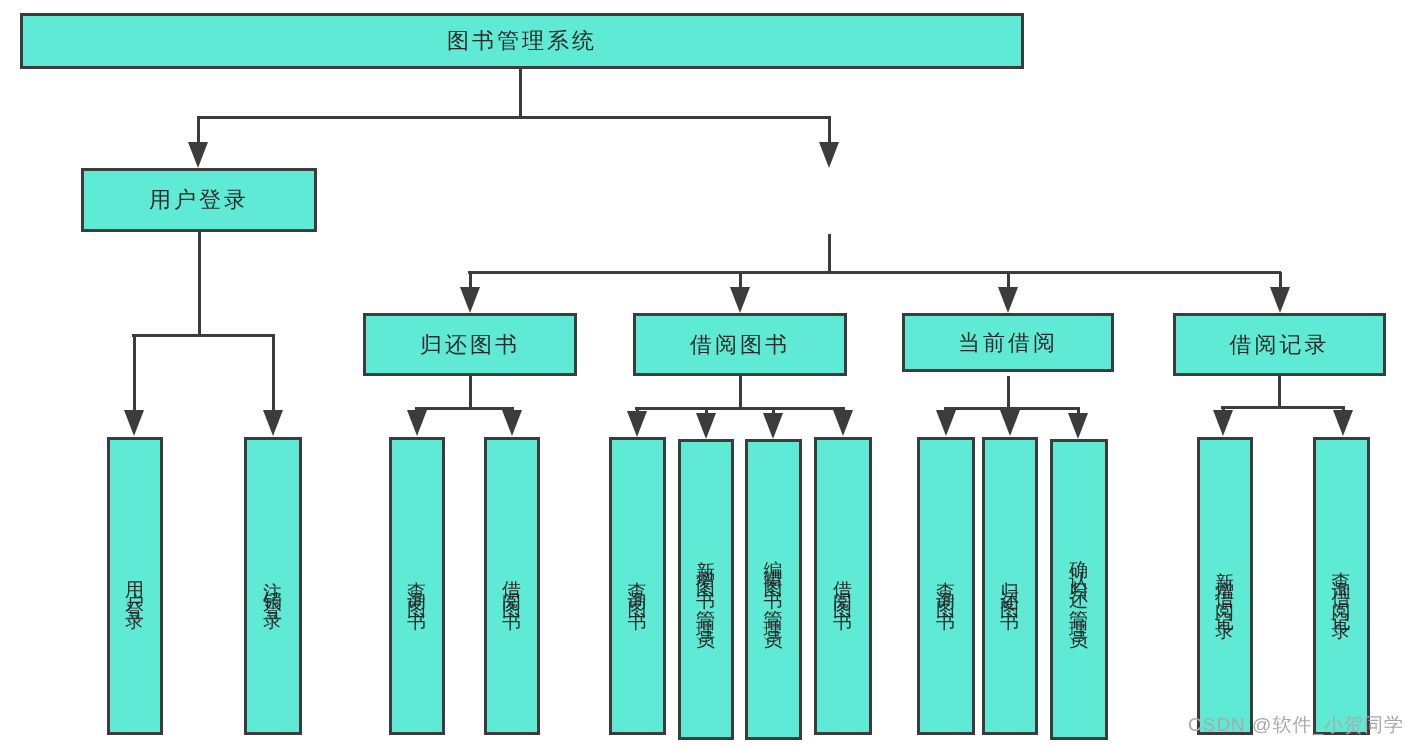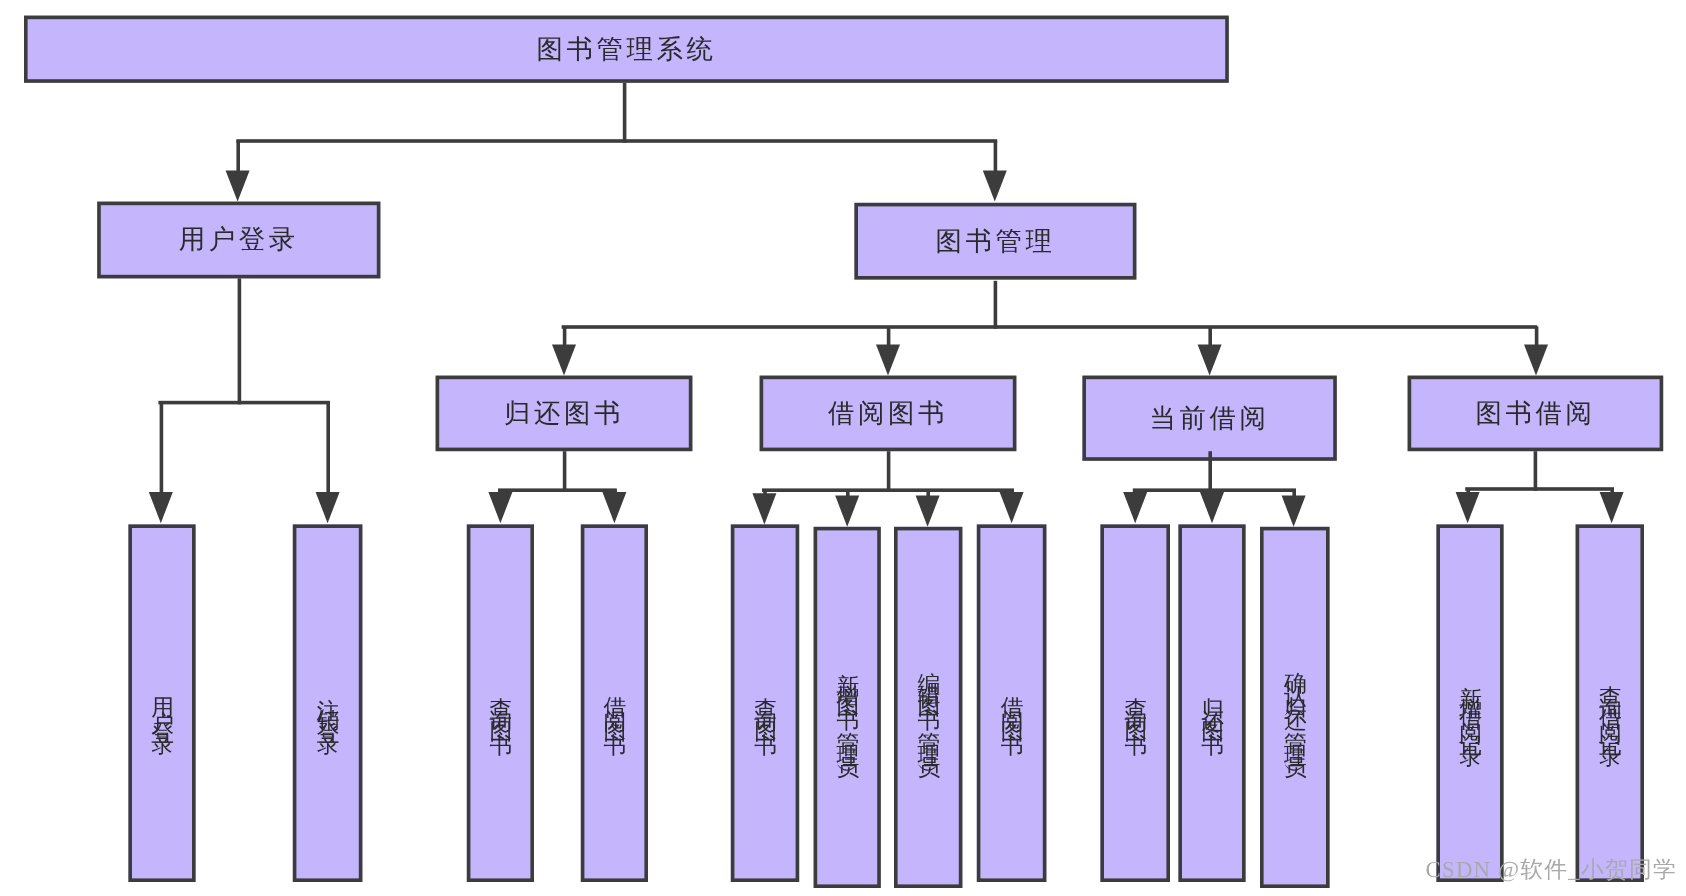--- a/index.html
+++ b/index.html
@@ -14,21 +14,21 @@
     width: 1405px;
     height: 747px;
     background: var(--bg);
     overflow: hidden;
     font-family: "Liberation Sans", "DejaVu Sans", sans-serif;
   }
   .box {
     position: absolute;
     box-sizing: border-box;
     border: 3px solid var(--line);
-    background: #c4b5fd;
+    background: #5eead4;
     display: flex;
     align-items: center;
     justify-content: center;
   }
   .hlabel {
     font-size: 22px;
     letter-spacing: 3px;
     color: var(--text);
     white-space: nowrap;
   }
@@ -50,50 +50,46 @@
   }
   .watermark {
     position: absolute;
     left: 1188px;
     top: 712px;
     font-size: 19px;
     letter-spacing: 1px;
     color: var(--wm);
     white-space: nowrap;
     z-index: 5;
-    font-family: Liberation Serif, serif;
   }
 </style>
 </head>
 <body>
 
 <div id="canvas">
 
   <div class="box" style="left:20px; top:13px; width:1004px; height:56px;">
     <span class="hlabel">图书管理系统</span>
   </div>
 
   <div class="box" style="left:81px; top:168px; width:236px; height:64px;">
     <span class="hlabel">用户登录</span>
   </div>
-  <div class="box" style="left:712px; top:169px; width:235px; height:64px;">
-    <span class="hlabel">图书管理</span>
-  </div>
 
   <div class="box" style="left:363px; top:313px; width:214px; height:63px;">
     <span class="hlabel">归还图书</span>
   </div>
   <div class="box" style="left:633px; top:313px; width:214px; height:63px;">
     <span class="hlabel">借阅图书</span>
   </div>
-  <div class="box" style="left:902px; top:313px; width:212px; height:71px;">
+  <div class="box" style="left:902px; top:313px; width:212px; height:59px;">
     <span class="hlabel">当前借阅</span>
   </div>
   <div class="box" style="left:1173px; top:313px; width:213px; height:63px;">
-    <span class="hlabel">图书借阅</span>
+    <span class="hlabel">借阅记录</span>
   </div>
 
   <div class="box" style="left:107px; top:437px; width:56px; height:298px;">
     <span class="vtext">用户登录</span>
   </div>
   <div class="box" style="left:244px; top:437px; width:58px; height:298px;">
     <span class="vtext">注销登录</span>
   </div>
 
   <div class="box" style="left:389px; top:437px; width:56px; height:298px;">

